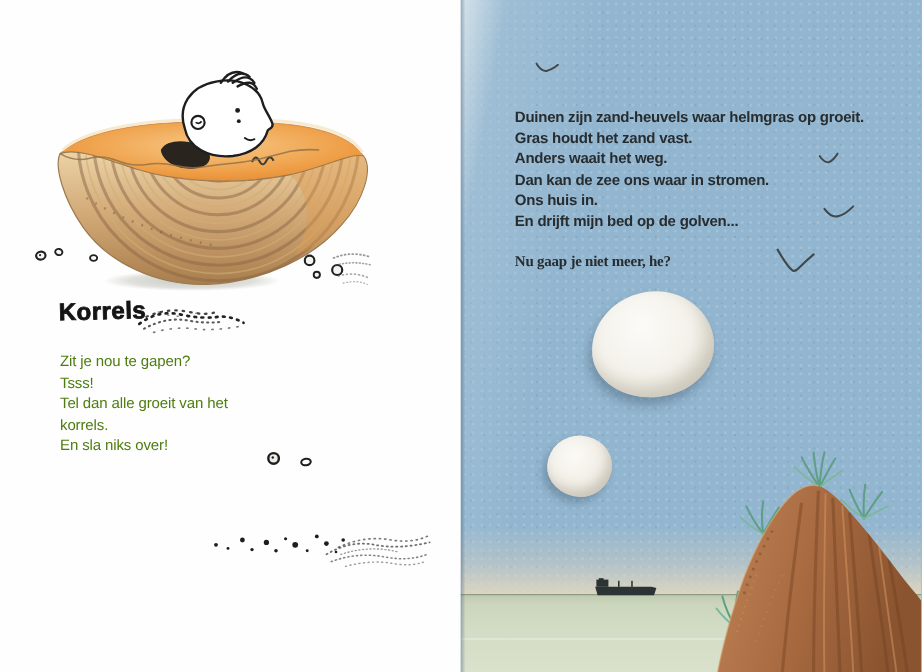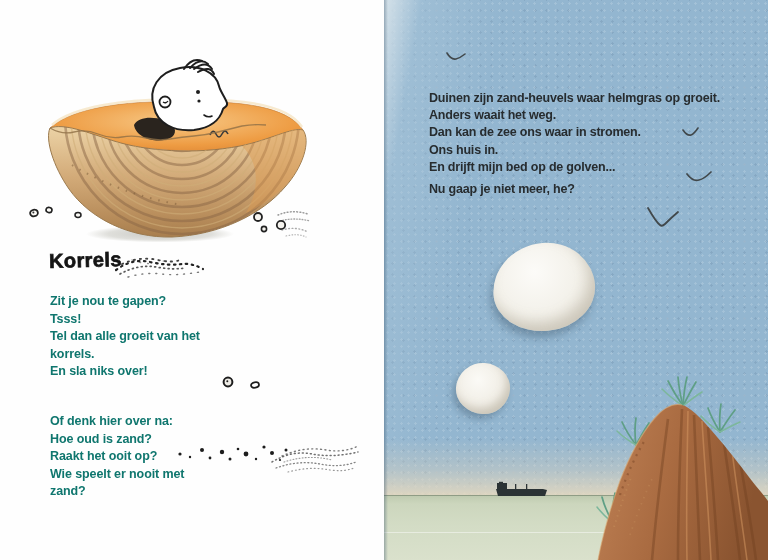--- a/index.html
+++ b/index.html
@@ -3,22 +3,22 @@
 <meta charset="utf-8">
 <style>
   html,body{margin:0;padding:0;background:#888;}
   .spread{position:relative;width:768px;height:560px;overflow:hidden;
           font-family:"Liberation Sans",sans-serif;background:#fff;}
   
   .page-left{position:absolute;left:0;top:0;width:384px;height:560px;background:#fefefe;}
   .title{position:absolute;left:49px;top:249px;font-size:20px;font-weight:800;
          color:#141414;-webkit-text-stroke:.7px #141414;letter-spacing:.4px;
          transform:rotate(-1.5deg);white-space:nowrap;}
-  .stanza{position:absolute;font-weight:700;font-size:12.5px;line-height:17.5px;
-          color:#0f766e;letter-spacing:-.1px;}
+  .stanza{position:absolute;font-weight:400;font-size:12.5px;line-height:17.5px;
+          color:#4d7c0f;letter-spacing:-.1px;}
   .stanza1{left:50px;top:293px;}
   .stanza2{left:50px;top:413px;}
   .pl{white-space:nowrap;}
   .abs{position:absolute;}
   
   .page-right{position:absolute;left:384px;top:0;width:452px;height:560px;
     background-color:#93b6d0;
     background-image:
       linear-gradient(100deg, rgba(218,229,235,.95) 0%, rgba(168,197,217,.5) 7%, rgba(147,182,208,0) 22%),
       radial-gradient(rgba(255,255,255,.15) 1px, transparent 1.3px),
@@ -29,21 +29,21 @@
     background:linear-gradient(90deg, rgba(52,80,104,.38), rgba(52,80,104,0));z-index:6;}
   .horizon-glow{position:absolute;left:0;top:438px;width:100%;height:57px;z-index:1;
     background:linear-gradient(180deg, rgba(226,213,188,0) 0%, rgba(226,213,188,.38) 55%, rgba(232,218,190,.85) 100%);}
   .sea{position:absolute;left:0;top:495px;width:100%;height:65px;z-index:1;
     border-top:1px solid #8f9c85;
     background:linear-gradient(180deg,#bfcbb0 0%, #ccd6bd 12%, #d3dcc5 45%, #dae1cc 100%);}
   .sea::after{content:"";position:absolute;left:0;top:36px;width:100%;height:1px;
     background:rgba(255,255,255,.45);}
   .right-text{position:absolute;left:45px;top:90px;z-index:4;font-weight:700;
     font-size:12.5px;line-height:17.2px;color:#272c2f;letter-spacing:-.2px;}
-  .closing{margin-top:5px;}
+  .closing{margin-top:17px;font-family:Liberation Serif, serif;}
   .stone{position:absolute;z-index:2;}
   .stone-large{left:109px;top:243px;width:102px;height:88px;transform:rotate(-5deg);
     border-radius:52% 48% 50% 50% / 55% 52% 48% 45%;
     background:radial-gradient(ellipse at 42% 32%, #fcfbf8 0%, #f3f1ea 50%, #e7e3d9 78%, #d2cec2 97%);
     box-shadow:-3px 6px 9px rgba(47,68,88,.35), inset -5px -9px 13px rgba(160,152,135,.38);}
   .stone-small{left:72px;top:363px;width:54px;height:51px;transform:rotate(4deg);
     border-radius:50% 50% 48% 52% / 52% 48% 52% 48%;
     background:radial-gradient(ellipse at 40% 34%, #fbfaf6 0%, #f1eee6 52%, #e2ded2 80%, #cfcaba 98%);
     box-shadow:-3px 5px 7px rgba(47,68,88,.32), inset -4px -6px 9px rgba(160,152,135,.36);}
   .bird{position:absolute;z-index:3;}
@@ -174,27 +174,20 @@
       <div class="pl">korrels.</div>
       <div class="pl">En sla niks over!</div>
     </div>
 
     <svg class="abs" style="left:220px;top:374px" width="45" height="18" viewBox="0 0 45 18">
       <circle cx="8" cy="8" r="4.4" fill="#eeece6" stroke="#1d1d1d" stroke-width="2"></circle>
       <circle cx="7.3" cy="7.2" r="1" fill="#1d1d1d"></circle>
       <ellipse cx="35" cy="11" rx="4" ry="2.7" fill="#fff" stroke="#1d1d1d" stroke-width="1.7" transform="rotate(-10 35 11)"></ellipse>
     </svg>
 
-    <div class="stanza stanza2">
-      <div class="pl">Of denk hier over na:</div>
-      <div class="pl">Hoe oud is zand?</div>
-      <div class="pl">Raakt het ooit op?</div>
-      <div class="pl">Wie speelt er nooit met</div>
-      <div class="pl">zand?</div>
-    </div>
 
     <svg class="abs" style="left:172px;top:432px" width="190" height="45" viewBox="0 0 190 45">
       <g fill="#1d1d1d">
         <circle cx="8" cy="22" r="1.6"></circle>
           <circle cx="18" cy="25" r="1.2"></circle>
           <circle cx="30" cy="18" r="2"></circle>
         <circle cx="38" cy="26" r="1.4"></circle>
           <circle cx="50" cy="20" r="2.2"></circle>
           <circle cx="58" cy="27" r="1.5"></circle>
         <circle cx="66" cy="17" r="1.3"></circle>
@@ -307,20 +300,21 @@
         </g>
         <path d="M30,120 Q40,90 55,65" fill="none" stroke="#7a4526" stroke-width="2.2" stroke-dasharray="2 5" opacity=".5"></path>
         <path d="M24,152 Q32,126 42,100" fill="none" stroke="#c28a58" stroke-width="2" stroke-dasharray="1.5 4" opacity=".6"></path>
         <path d="M40,160 Q50,130 62,104" fill="none" stroke="#c28a58" stroke-width="1.8" stroke-dasharray="1.5 5" opacity=".45"></path>
       </g>
       <path d="M8,185 C12,164 20,134 30,106 C40,80 52,58 64,44 C74,32 84,28 92,30" fill="none" stroke="#d9a670" stroke-width="1.2" opacity=".6"></path>
     </svg>
 
     <div class="right-text">
       <div class="pl">Duinen zijn zand-heuvels waar helmgras op groeit.</div>
+      <div class="pl">Gras houdt het zand vast.</div>
       <div class="pl">Anders waait het weg.</div>
       <div class="pl">Dan kan de zee ons waar in stromen.</div>
       <div class="pl">Ons huis in.</div>
       <div class="pl">En drijft mijn bed op de golven...</div>
       <div class="pl closing">Nu gaap je niet meer, he?</div>
     </div>
   </div>
 </div>
 
 </body></html>

